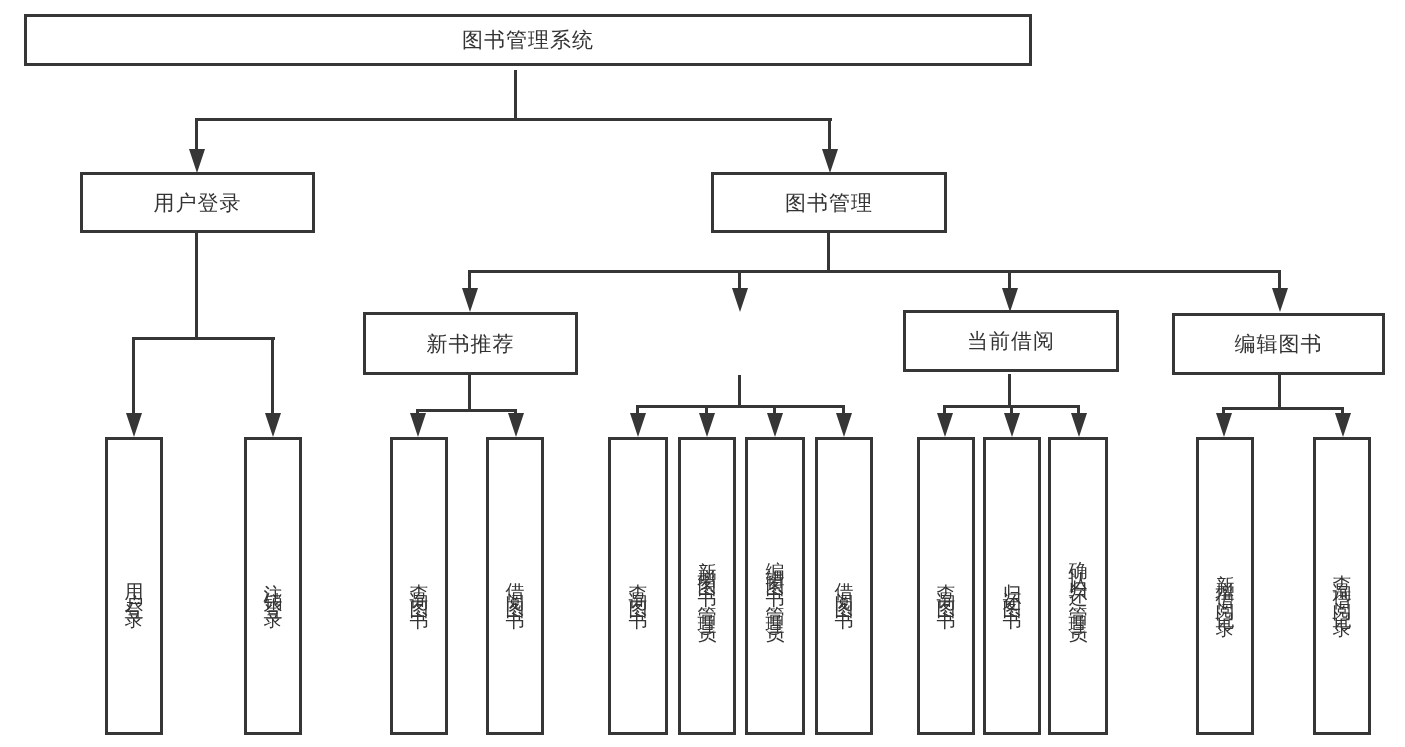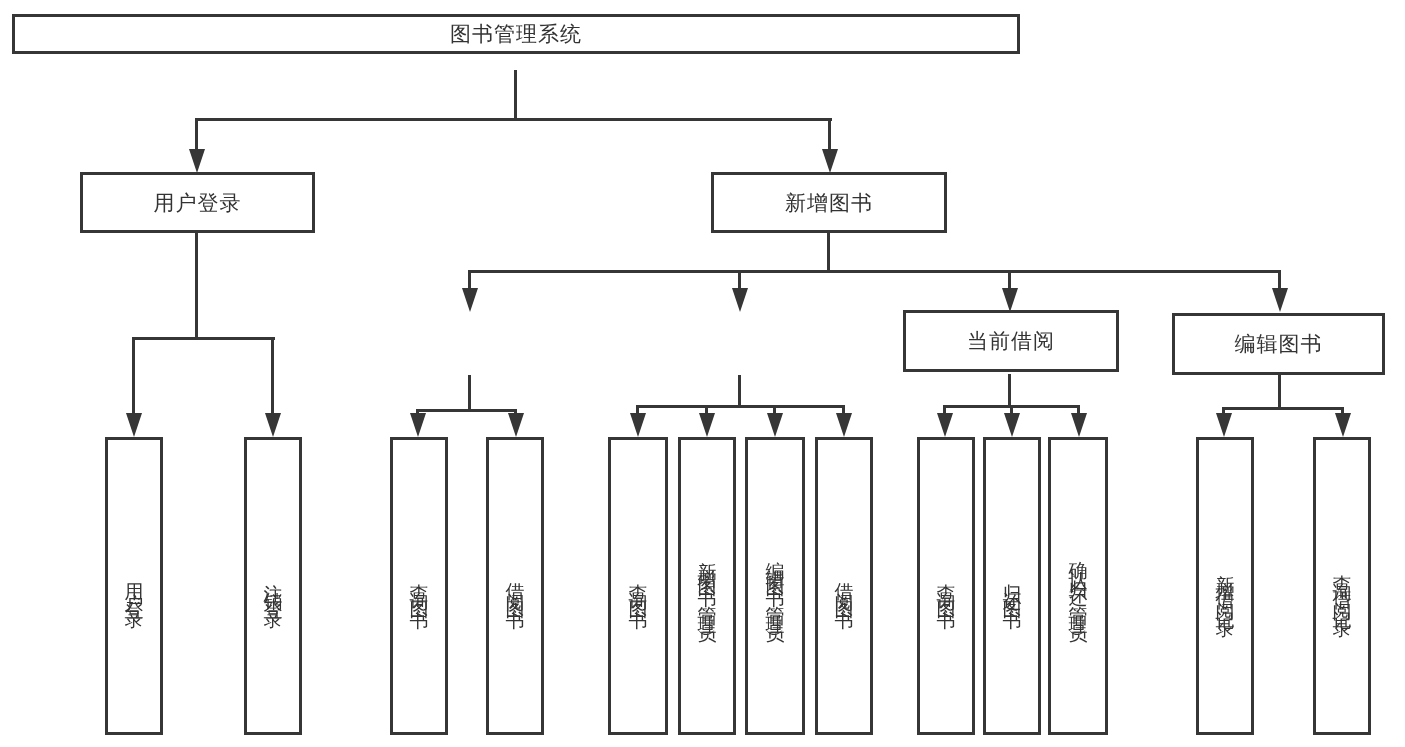--- a/index.html
+++ b/index.html
@@ -50,32 +50,35 @@
     z-index:20;
     letter-spacing:1px;
     white-space:nowrap;
   }
 </style>
 </head>
 <body>
 
 <div id="stage">
 
-  <div class="box hbox" style="left:12px;top:14px;width:1008px;height:40px;">
+  <div class="box hbox" style="left:24px;top:14px;width:1008px;height:52px;">
     <span>图书管理系统</span>
   </div>
 
   <div class="box hbox" style="left:80px;top:172px;width:235px;height:61px;">
     <span>用户登录</span>
   </div>
 
   <div class="box hbox" style="left:711px;top:172px;width:236px;height:61px;">
-    <span>新增图书</span>
+    <span>图书管理</span>
   </div>
 
+  <div class="box hbox" style="left:363px;top:312px;width:215px;height:63px;">
+    <span>新书推荐</span>
+  </div>
 
 
   <div class="box hbox" style="left:903px;top:310px;width:216px;height:62px;">
     <span>当前借阅</span>
   </div>
 
   <div class="box hbox" style="left:1172px;top:313px;width:213px;height:62px;">
     <span>编辑图书</span>
   </div>
 

